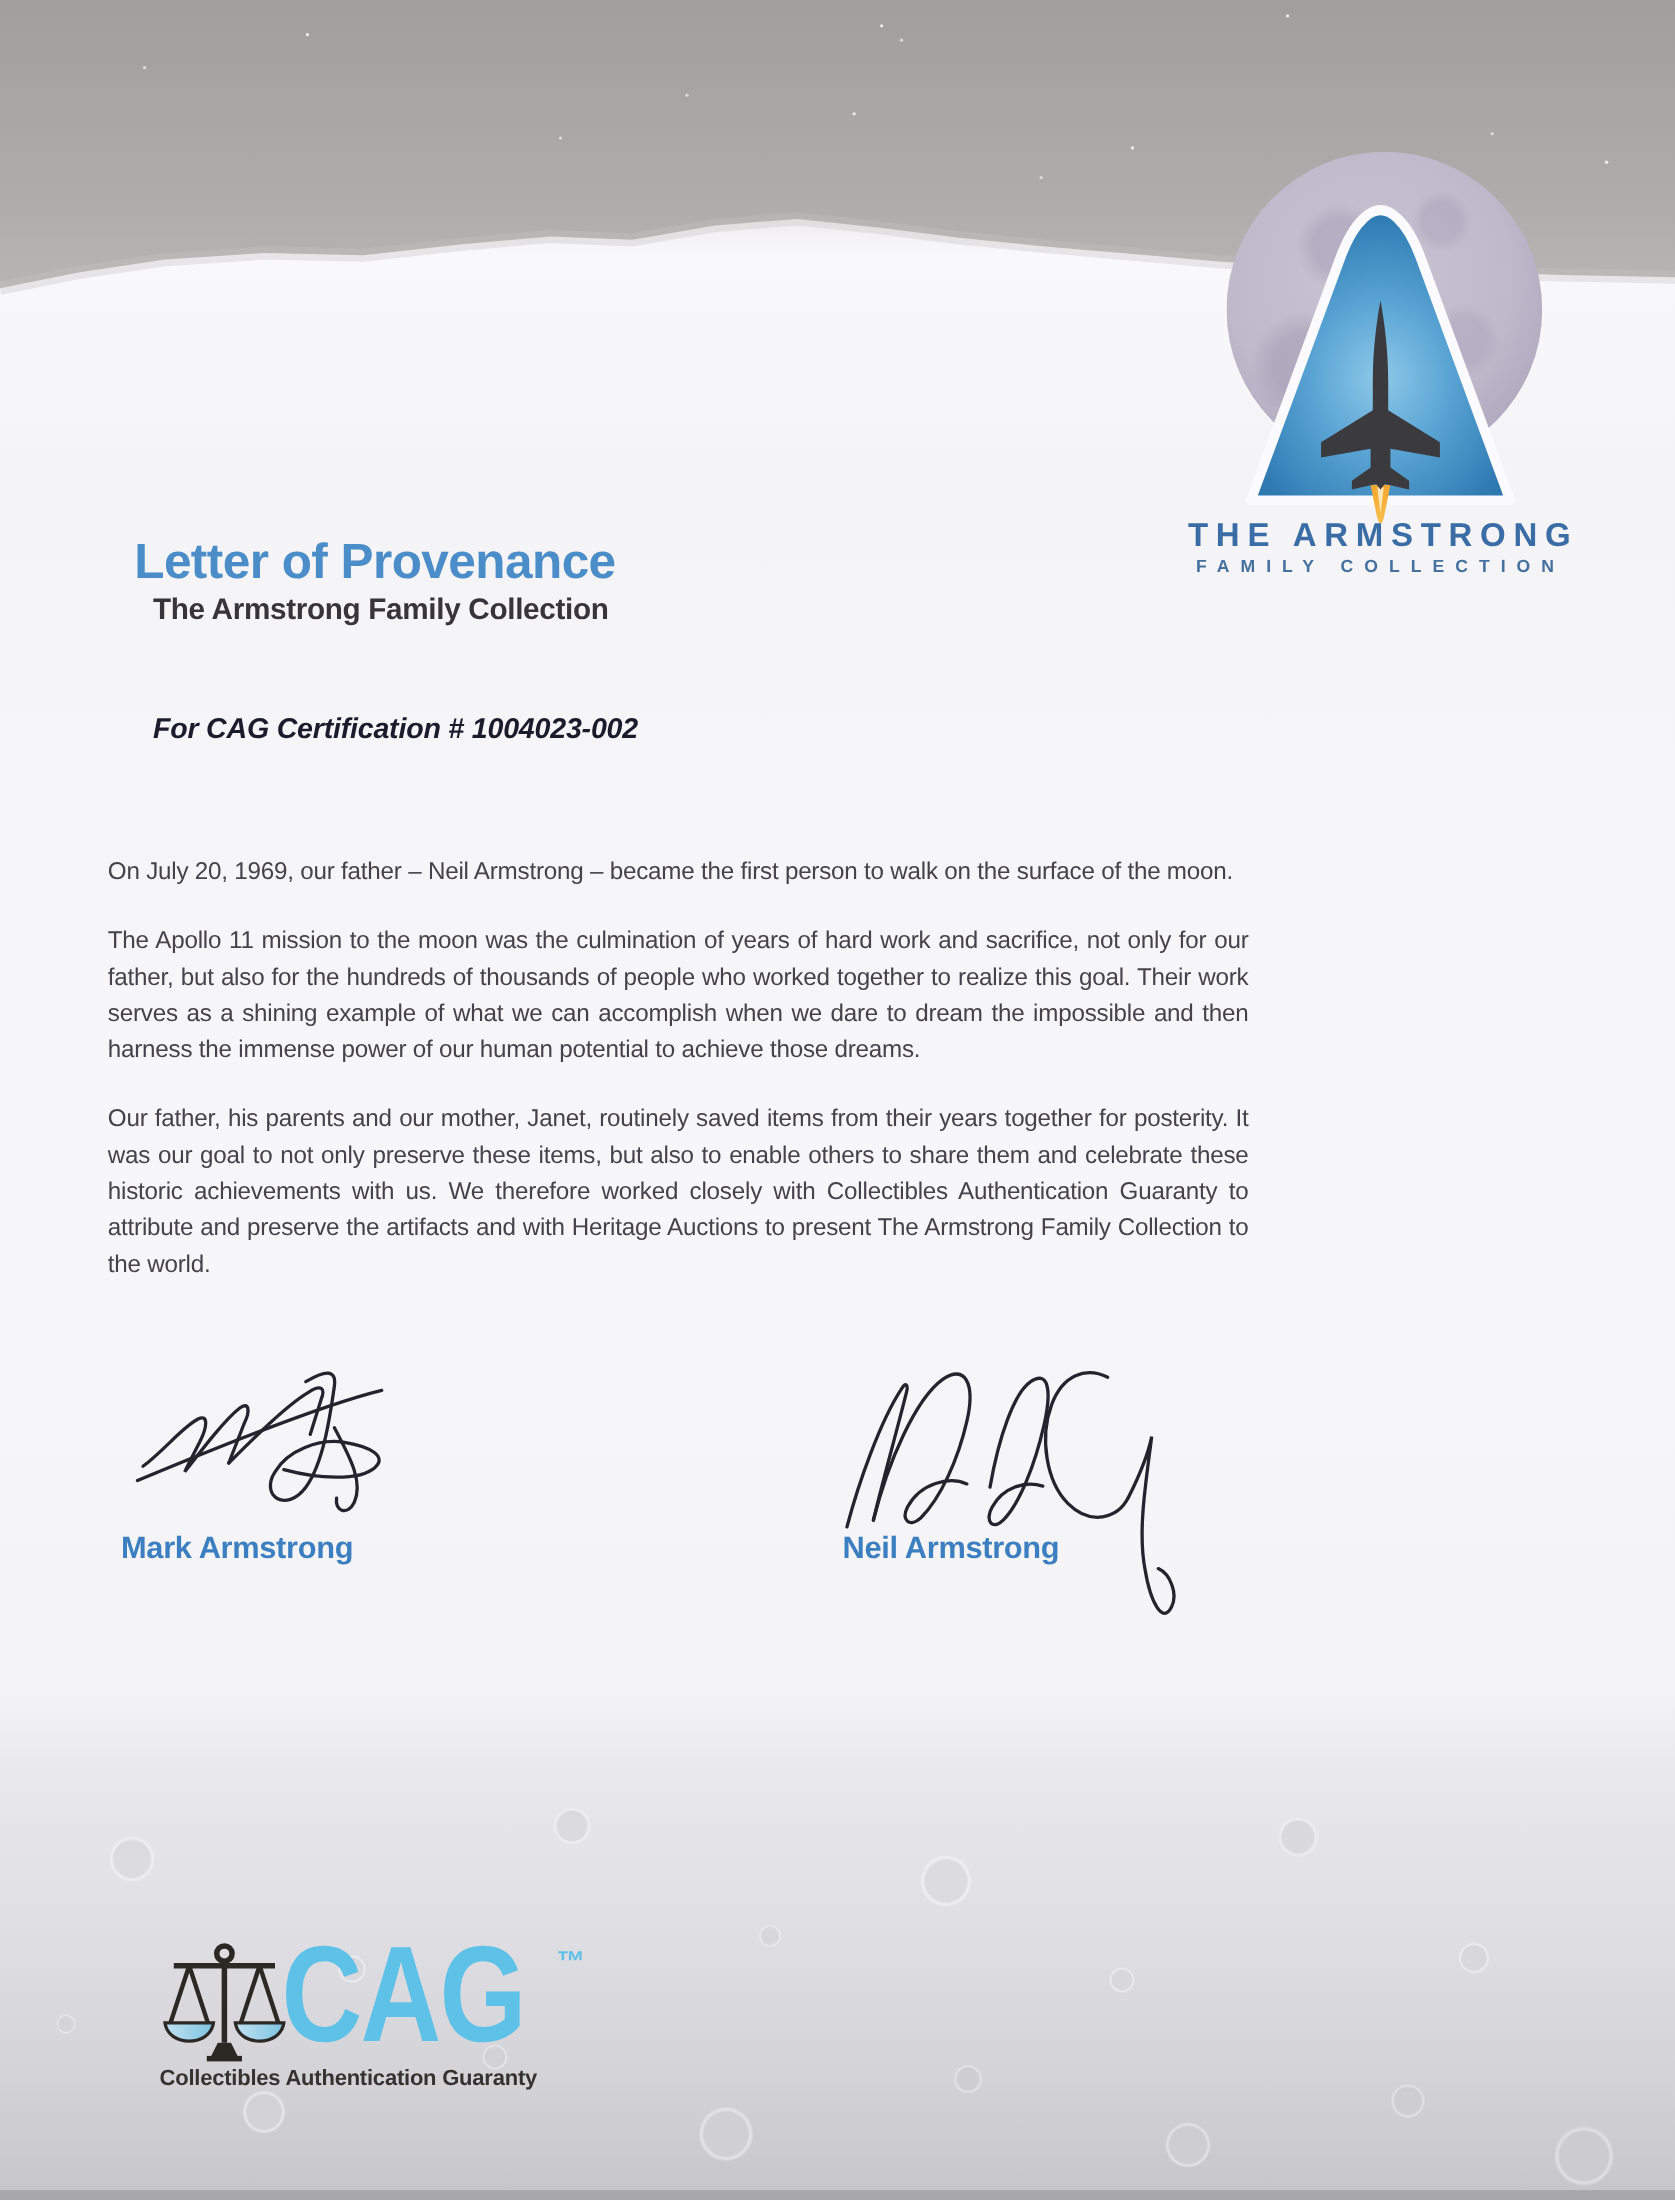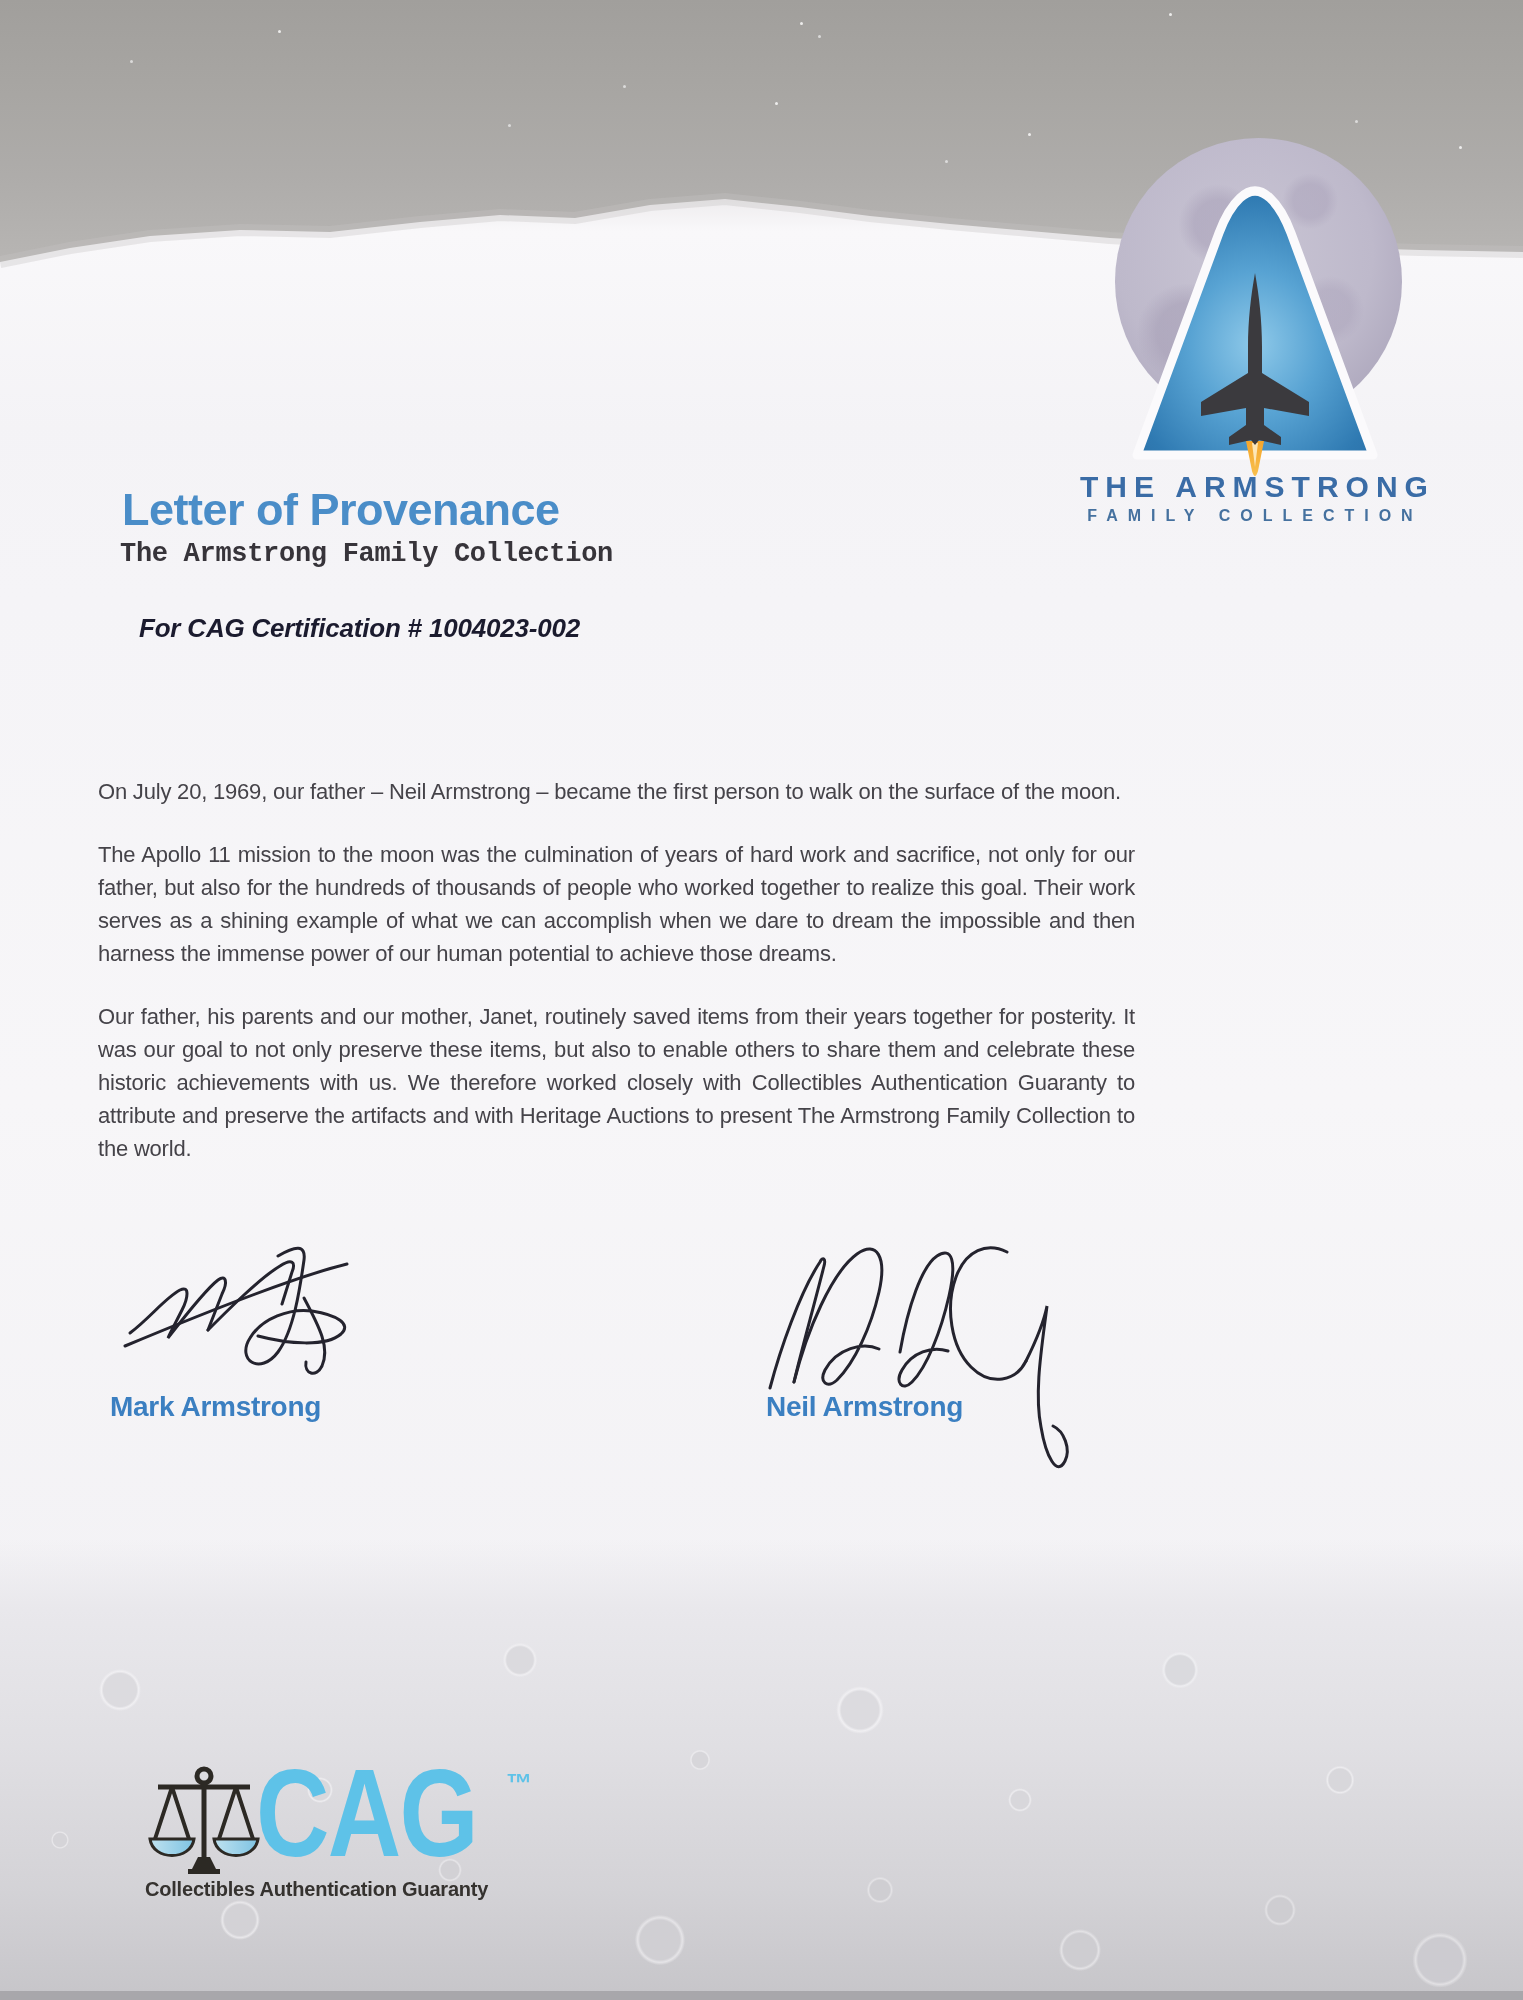--- a/index.html
+++ b/index.html
@@ -64,25 +64,25 @@
   .brand-line2{
     position:absolute;left:0;top:392px;width:350px;text-align:center;
     color:#45719f;font-weight:bold;font-size:16px;letter-spacing:10px;white-space:nowrap;
   }
   
   .title{
     position:absolute;left:122px;top:484px;margin:0;
     color:#4a8dc8;font-size:45px;font-weight:bold;letter-spacing:-.5px;
   }
   .subtitle{
-    position:absolute;left:120px;top:539px;margin:0;
-    color:#37343a;font-size:27px;font-weight:bold;letter-spacing:-.3px;font-family:Liberation Mono, monospace;
+    position:absolute;left:139px;top:539px;margin:0;
+    color:#37343a;font-size:27px;font-weight:bold;letter-spacing:-.3px;
   }
   .cert{
-    position:absolute;left:139px;top:613px;
+    position:absolute;left:139px;top:647px;
     color:#1b1b2e;font-size:26px;font-weight:bold;font-style:italic;letter-spacing:-.2px;
   }
   .body-col{position:absolute;left:98px;top:762px;width:1037px;}
   .body-col p{
     margin:13px 0 30px 0;color:#454349;font-size:22px;line-height:33px;
     letter-spacing:-.2px;text-align:justify;
   }
   .body-col p.one-line{white-space:nowrap;text-align:left;}
   
   .sig{position:absolute;}

